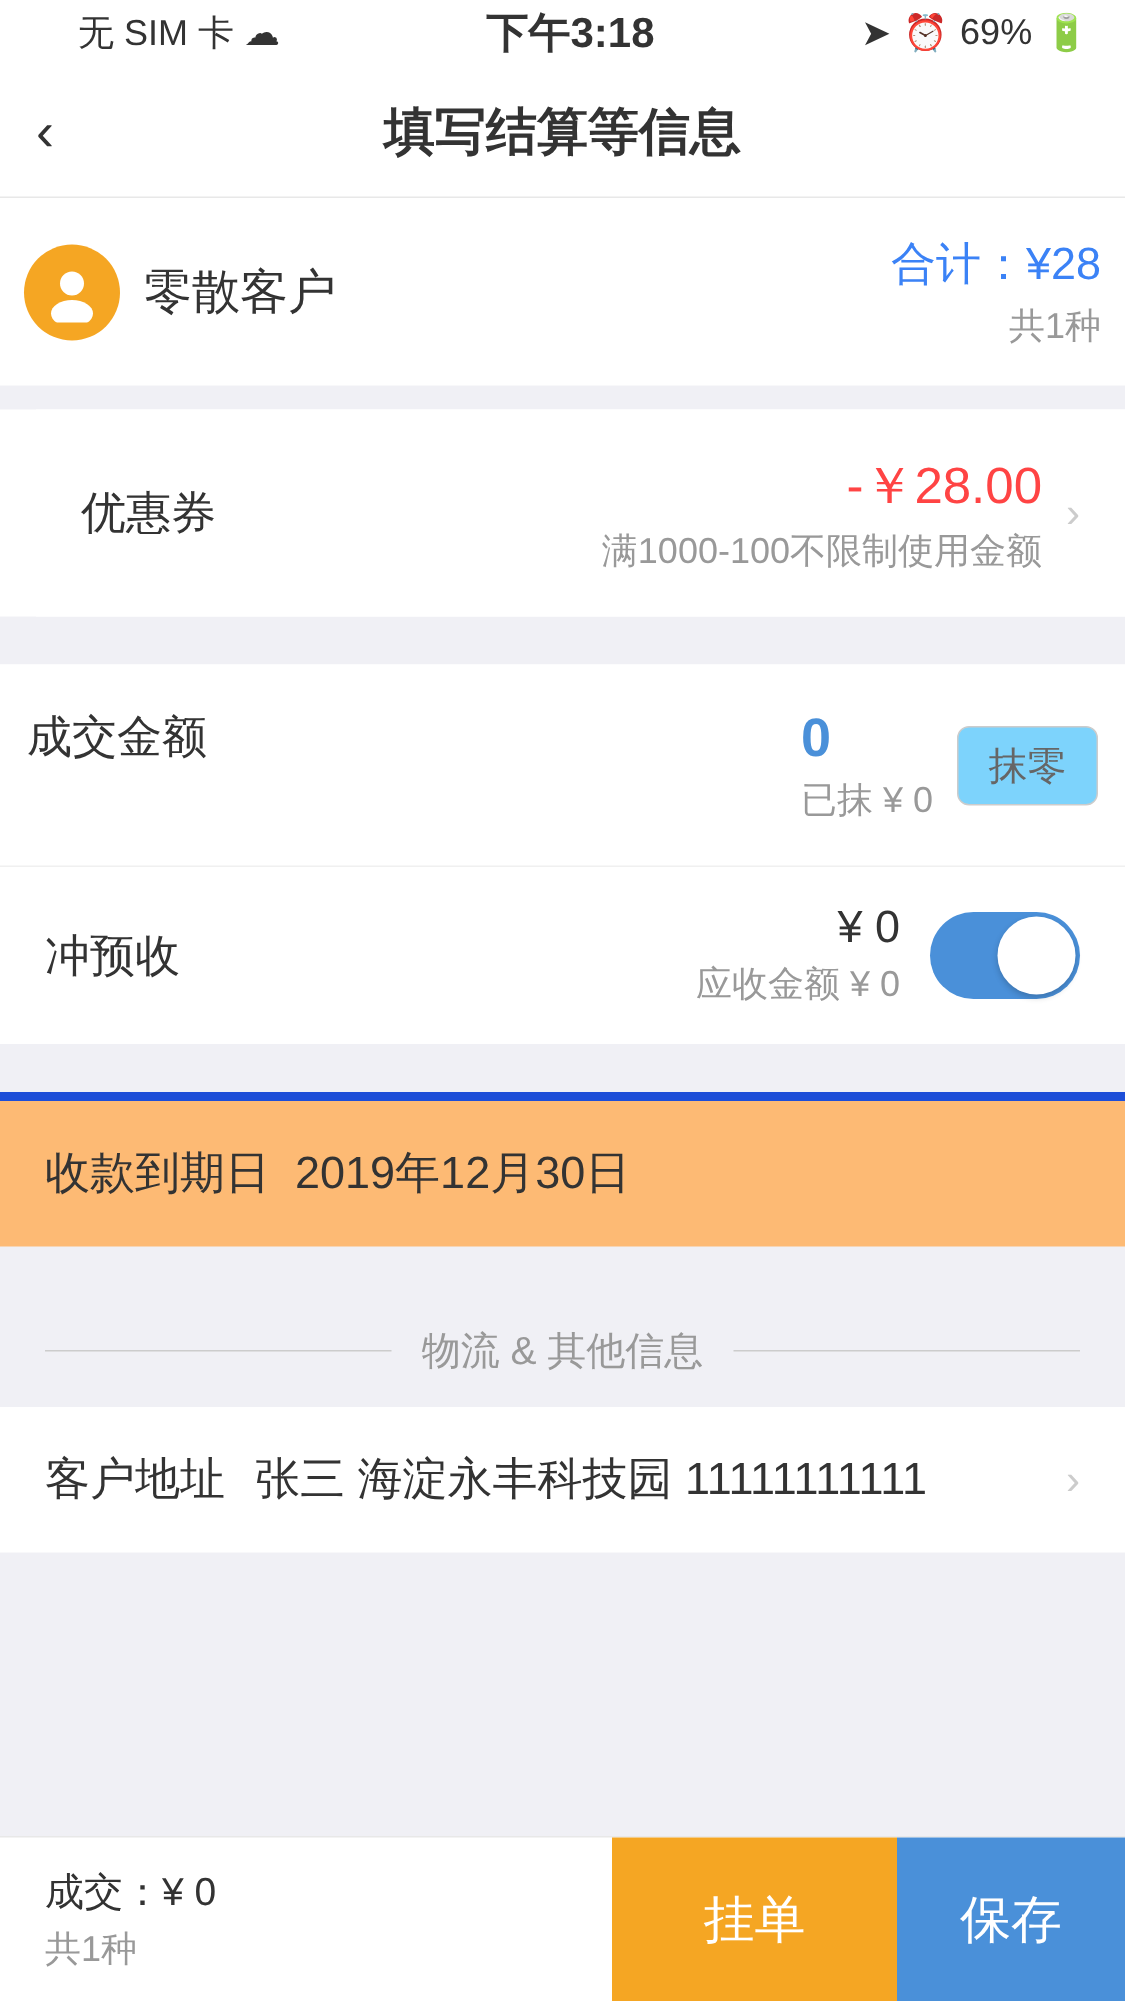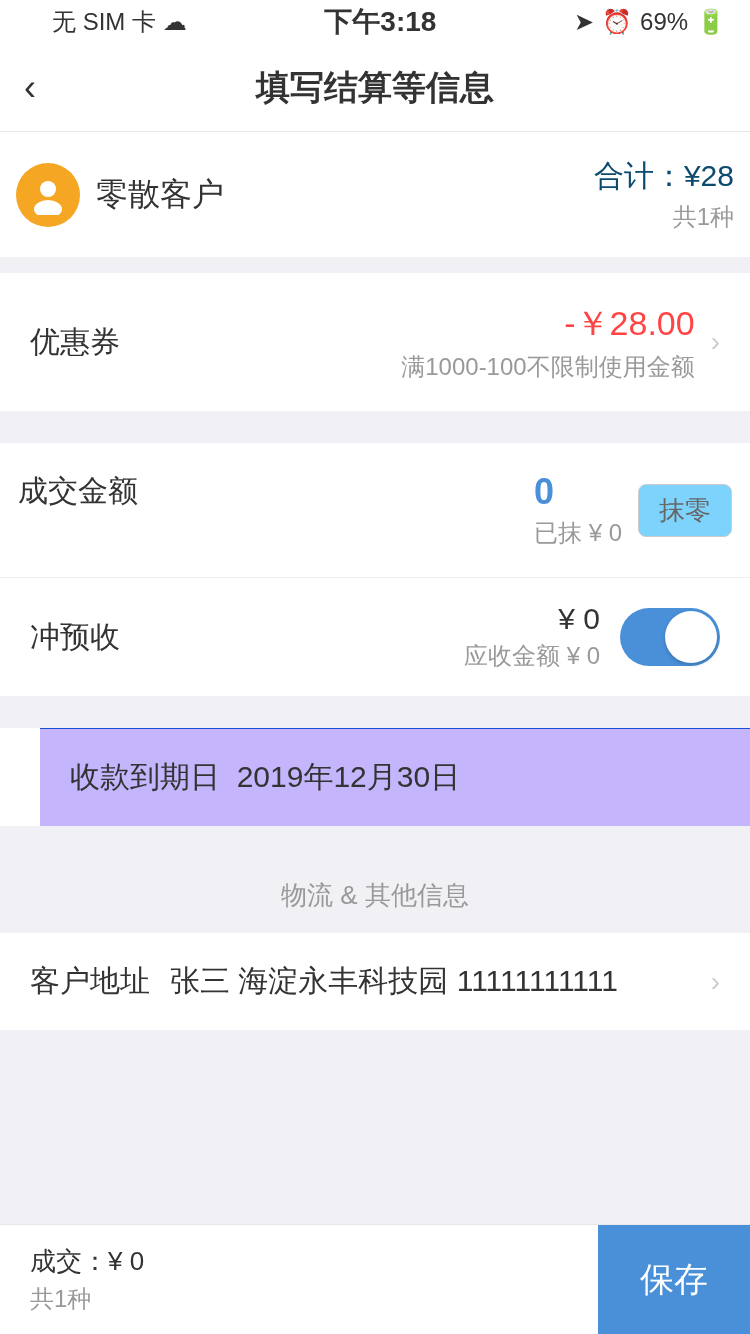--- a/index.html
+++ b/index.html
@@ -89,39 +89,39 @@
     }
     .customer-name {
       font-size: 32px;
       color: #333;
     }
     .customer-right {
       text-align: right;
     }
     .total-amount {
       font-size: 30px;
-      color: #0c4a6e;
+      color: #3b82f6;
       margin-left: 44px;
     }
     .total-count {
       font-size: 24px;
       color: #999;
       margin-top: 4px;
     }
 
     
     .row-item {
       padding: 28px 30px;
       display: flex;
       align-items: center;
       justify-content: space-between;
       border-bottom: 1px solid #f0f0f0;
       background: #fff;
     }
-    .row-item:last-child { border-bottom: none; }
+    .row-item:last-child { border-bottom: none; margin-left: 24px; }
     .row-label {
       font-size: 30px;
       color: #333;
     }
     .row-right {
       display: flex;
       align-items: center;
       gap: 16px;
     }
     .row-value {
@@ -236,34 +236,32 @@
       display: flex;
       align-items: center;
       justify-content: space-between;
       background: #fff;
     }
     .debt-label { font-size: 30px; color: #333; }
 
     
     .duedate-row {
       padding: 28px 30px;
-      background: #c4b5fd;
-      border-top: 1px solid #1d4ed8;
-      margin-left: 40px;
+      background: #fdba74;
+      border-top: 6px solid #1d4ed8;
     }
     .duedate-label { font-size: 30px; color: #333; }
 
     
     .logistics-section {
       background: #f0f0f5;
       padding: 20px 30px;
       display: flex;
       align-items: center;
       justify-content: space-between;
-      flex-direction: column;
     }
     .logistics-line {
       flex: 1;
       height: 1px;
       background: #ccc;
     }
     .logistics-text {
       font-size: 26px;
       color: #999;
       padding: 0 20px;
@@ -447,14 +445,15 @@
 
 <div style="height: 300px; background: #f0f0f5;"></div>
 
 <div class="bottom-bar">
   <div class="bottom-info">
     <div class="bottom-deal">
       <span>成交：</span><span>¥ 0</span>
     </div>
     <div class="bottom-count">共1种</div>
   </div>
+  <div class="btn-pending">挂单</div>
   <div class="btn-save">保存</div>
 </div>
 
 </body></html>

